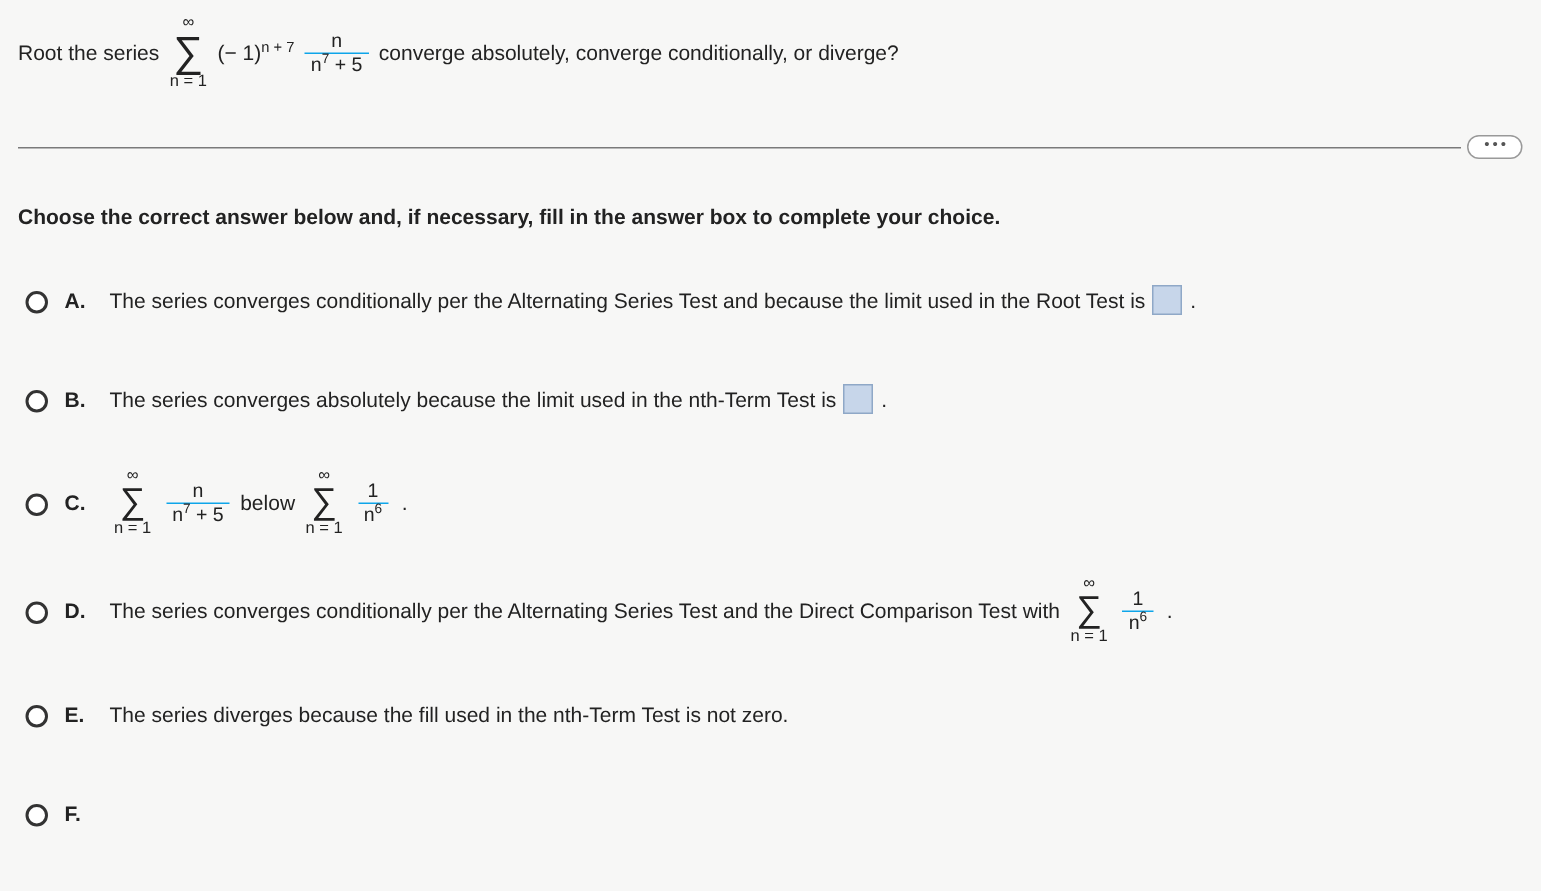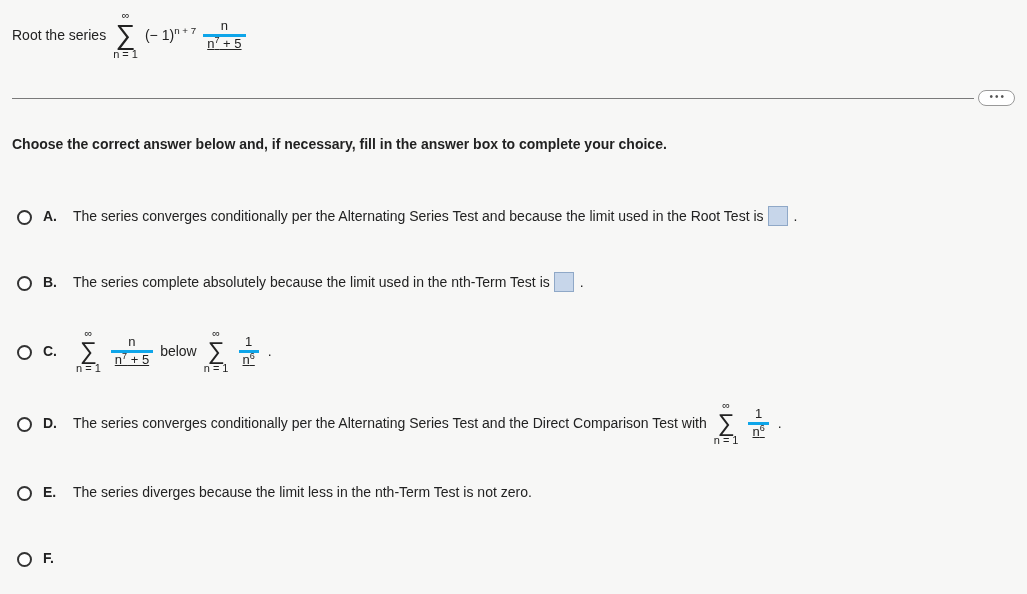--- a/index.html
+++ b/index.html
@@ -38,21 +38,21 @@
   .sigma-sm .sym { font-size: 24px; }
   .frac {
     display: inline-flex;
     flex-direction: column;
     align-items: center;
     vertical-align: middle;
     line-height: 1.1;
     margin: 0 3px;
   }
   .frac .num { padding: 0 4px; font-size: 13px;}
-  .frac .den { border-top: 3px solid #0ea5e9; padding: 0 4px; font-size: 13px; text-decoration: underline;}
+  .frac .den { border-top: 1px solid #0ea5e9; padding: 0 4px; font-size: 13px;}
   sup { font-size: 0.7em; vertical-align: super; line-height: 0;}
   .hr-row {
     display: flex;
     align-items: center;
     margin: 18px 0 30px 0;
   }
   .hr-line {
     flex: 1;
     border: none;
     border-top: 1px solid #7a7a7a;
@@ -65,21 +65,21 @@
     font-size: 10px;
     letter-spacing: 2px;
     padding: 1px 8px 3px 10px;
     margin-left: 4px;
     color: #555;
     cursor: pointer;
     line-height: 1;
   }
   .instruction {
     font-weight: bold;
-    margin-bottom: 44px;
+    margin-bottom: 28px;
   }
   .choices { }
   .choice {
     display: flex;
     align-items: center;
     margin-bottom: 26px;
     gap: 8px;
     min-height: 40px;
   }
   .choice .radio {
@@ -127,20 +127,21 @@
     </span>
     <span>
       <span>(− 1)</span><sup>n + 7</sup>
     </span>
     <span class="frac">
       <span class="num">n</span>
       <span class="den">
         <span>n</span><sup>7</sup><span> + 5</span>
       </span>
     </span>
+    <span>converge absolutely, converge conditionally, or diverge?</span>
   </div>
 
   <div class="hr-row">
     <hr class="hr-line">
     <button class="ellipsis-btn">•••</button>
   </div>
 
   <div class="instruction">Choose the correct answer below and, if necessary, fill in the answer box to complete your choice.</div>
 
   <div class="choices">
@@ -152,21 +153,21 @@
         <span>The series converges conditionally per the Alternating Series Test and because the limit used in the Root Test is</span>
         <span class="answer-box"></span>
         <span class="period">.</span>
       </span>
     </div>
 
     <div class="choice">
       <input type="radio" name="ans" class="radio" style="">
       <span class="letter">B.</span>
       <span class="text">
-        <span>The series complete absolutely because the limit used in the nth-Term Test is</span>
+        <span>The series converges absolutely because the limit used in the nth-Term Test is</span>
         <span class="answer-box"></span>
         <span class="period">.</span>
       </span>
     </div>
 
     <div class="choice">
       <input type="radio" name="ans" class="radio" style="">
       <span class="letter">C.</span>
       <span class="text">
         <span class="sigma sigma-sm">
@@ -213,21 +214,21 @@
           </span>
         </span>
         <span class="period">.</span>
       </span>
     </div>
 
     <div class="choice">
       <input type="radio" name="ans" class="radio" style="">
       <span class="letter">E.</span>
       <span class="text">
-        <span>The series diverges because the limit less in the nth-Term Test is not zero.</span>
+        <span>The series diverges because the fill used in the nth-Term Test is not zero.</span>
       </span>
     </div>
 
     <div class="choice" style="margin-bottom:0">
       <input type="radio" name="ans" class="radio" style="">
       <span class="letter">F.</span>
     </div>
 
   </div>
 </div>

